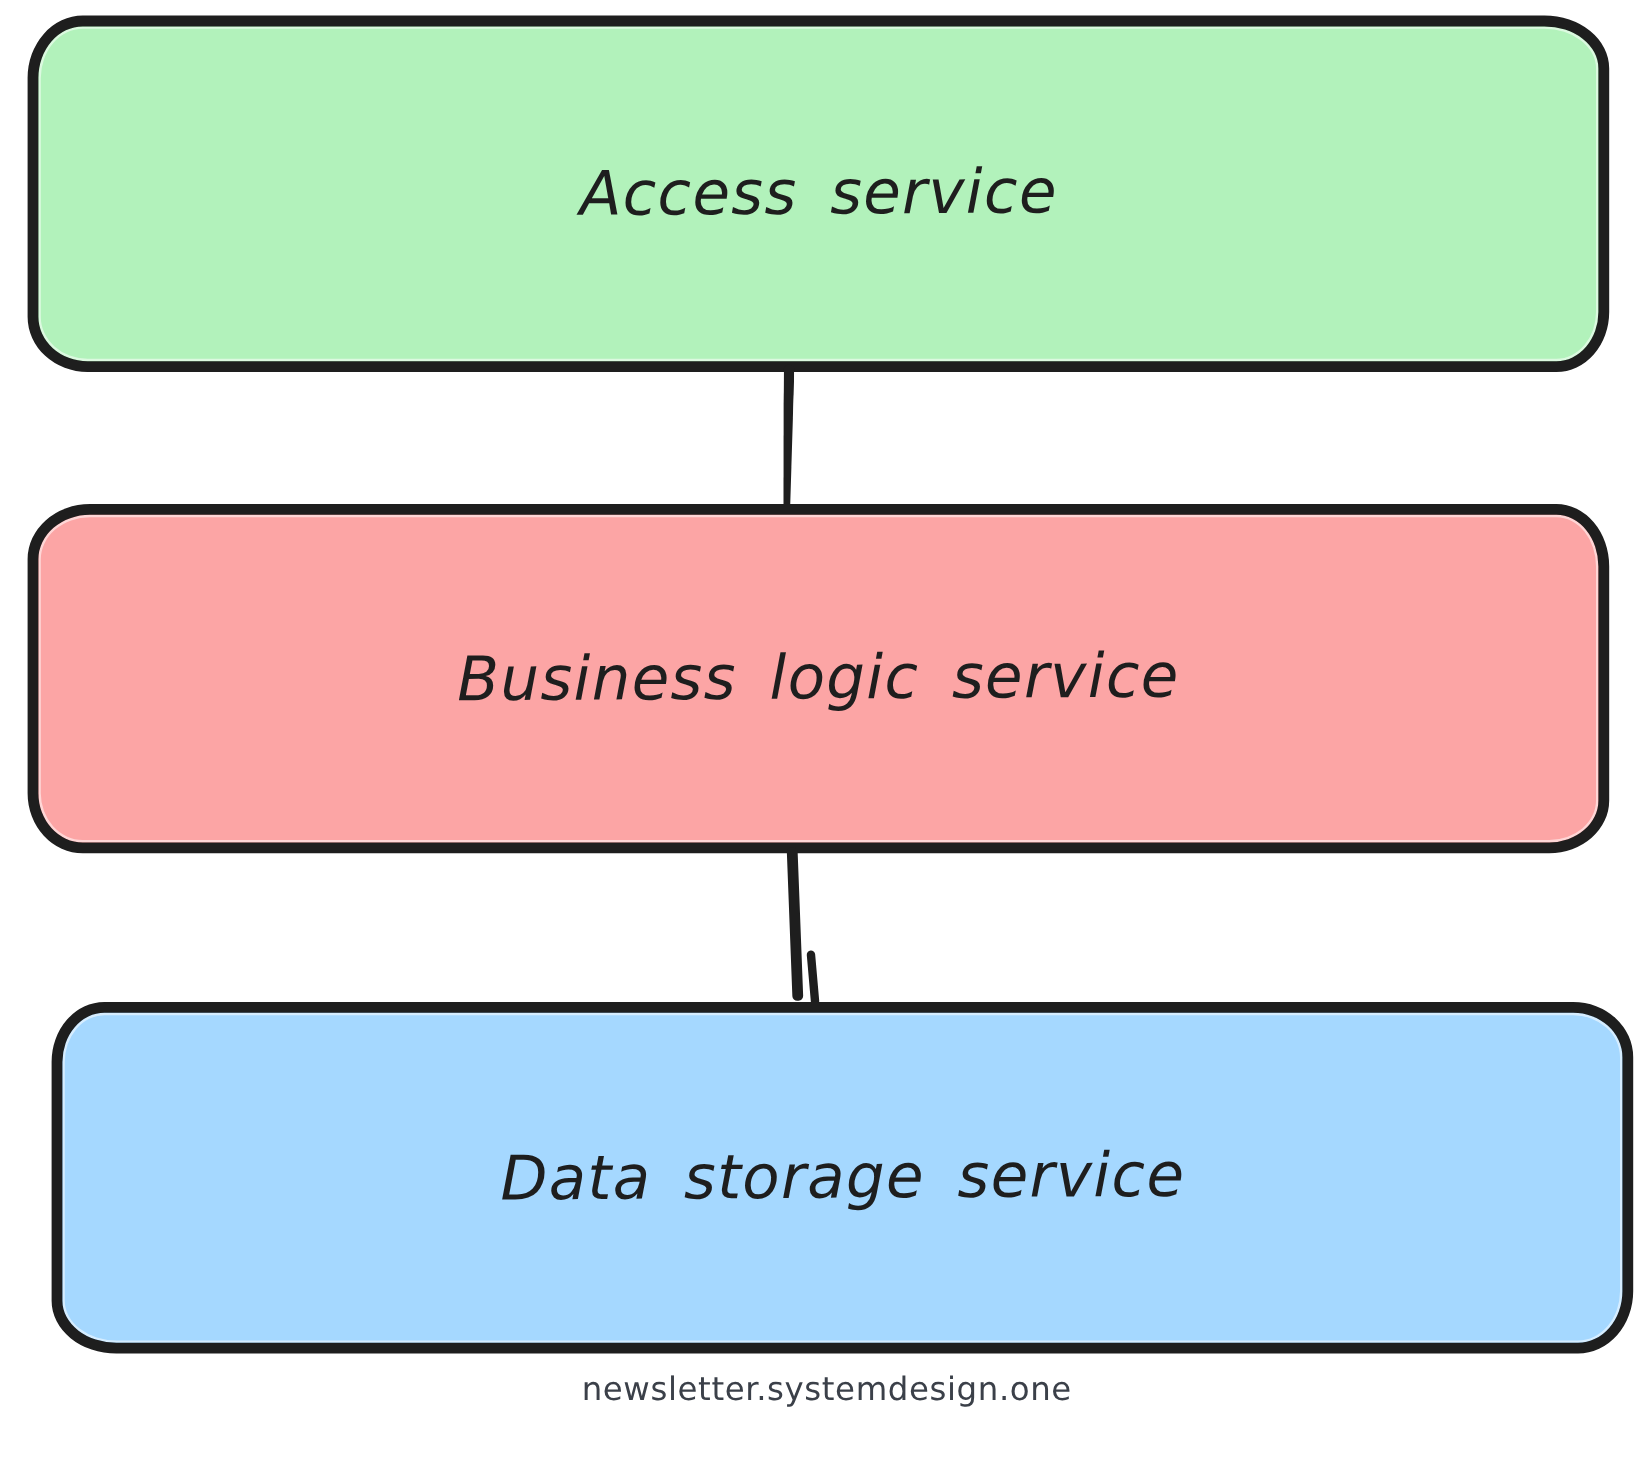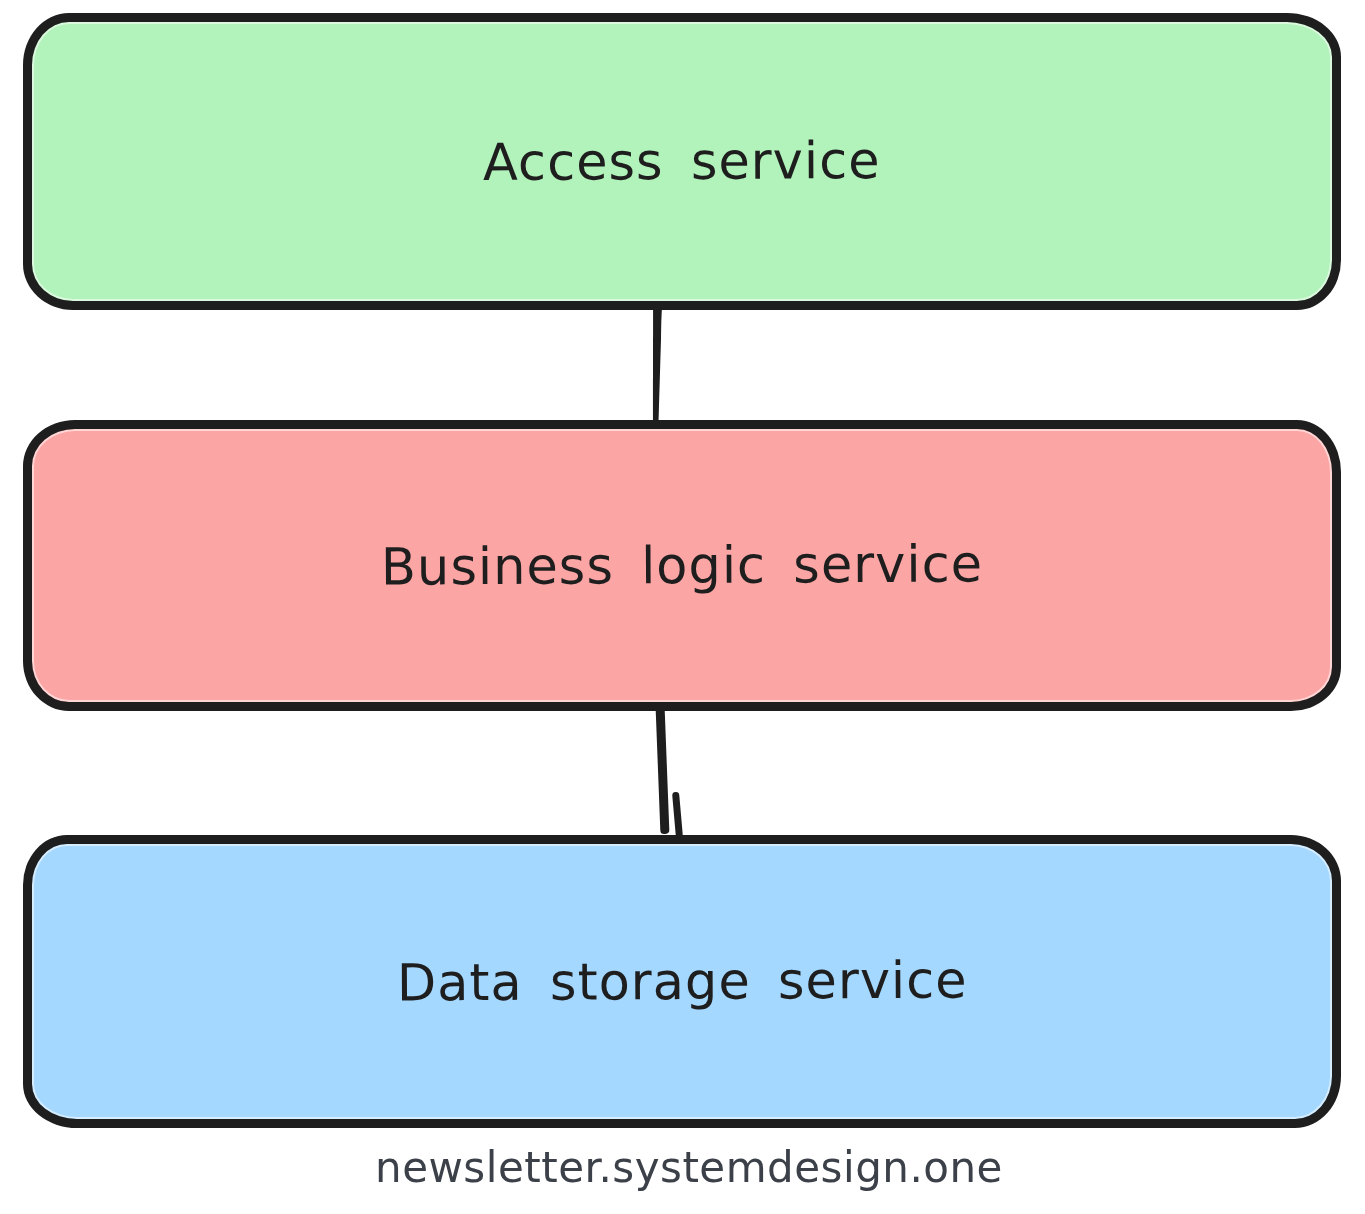--- a/index.html
+++ b/index.html
@@ -17,39 +17,41 @@
   }
   .box {
     position: absolute;
     left: 23px;
     width: 1318px;
     box-sizing: border-box;
     border: 9px solid #1e1e1e;
     display: flex;
     align-items: center;
     justify-content: center;
+    font-style: italic;
   }
   
   .box-access {
     top: 13px;
     height: 297px;
     border-radius: 46px 54px 44px 50px / 52px 44px 50px 46px;
     box-shadow: inset 0 0 0 2px rgba(255,255,255,0.55);
   }
   .box-business {
     top: 420px;
     height: 291px;
     border-radius: 52px 44px 50px 46px / 46px 52px 44px 50px;
     box-shadow: inset 0 0 0 2px rgba(255,255,255,0.55);
   }
   .box-storage {
     top: 835px;
     height: 293px;
     border-radius: 44px 50px 46px 54px / 50px 46px 52px 44px;
     box-shadow: inset 0 0 0 2px rgba(255,255,255,0.55);
+    margin-left: 20px;
   }
   .box-label {
     font-size: 51px;
     font-weight: 500;
     letter-spacing: 1px;
     word-spacing: 10px;
     white-space: nowrap;
     transform: rotate(-0.3deg);
   }
   .connector {
@@ -79,21 +81,21 @@
     border-radius: 5px;
   }
   .footer {
     position: absolute;
     top: 1143px;
     left: 0;
     width: 100%;
     padding-left: 13px;
     box-sizing: border-box;
     text-align: center;
-    font-size: 42px;
+    font-size: 27px;
     font-weight: 500;
     letter-spacing: 0.5px;
     white-space: nowrap;
   }
 </style>
 </head>
 <body>
 
 <div class="canvas">
 

